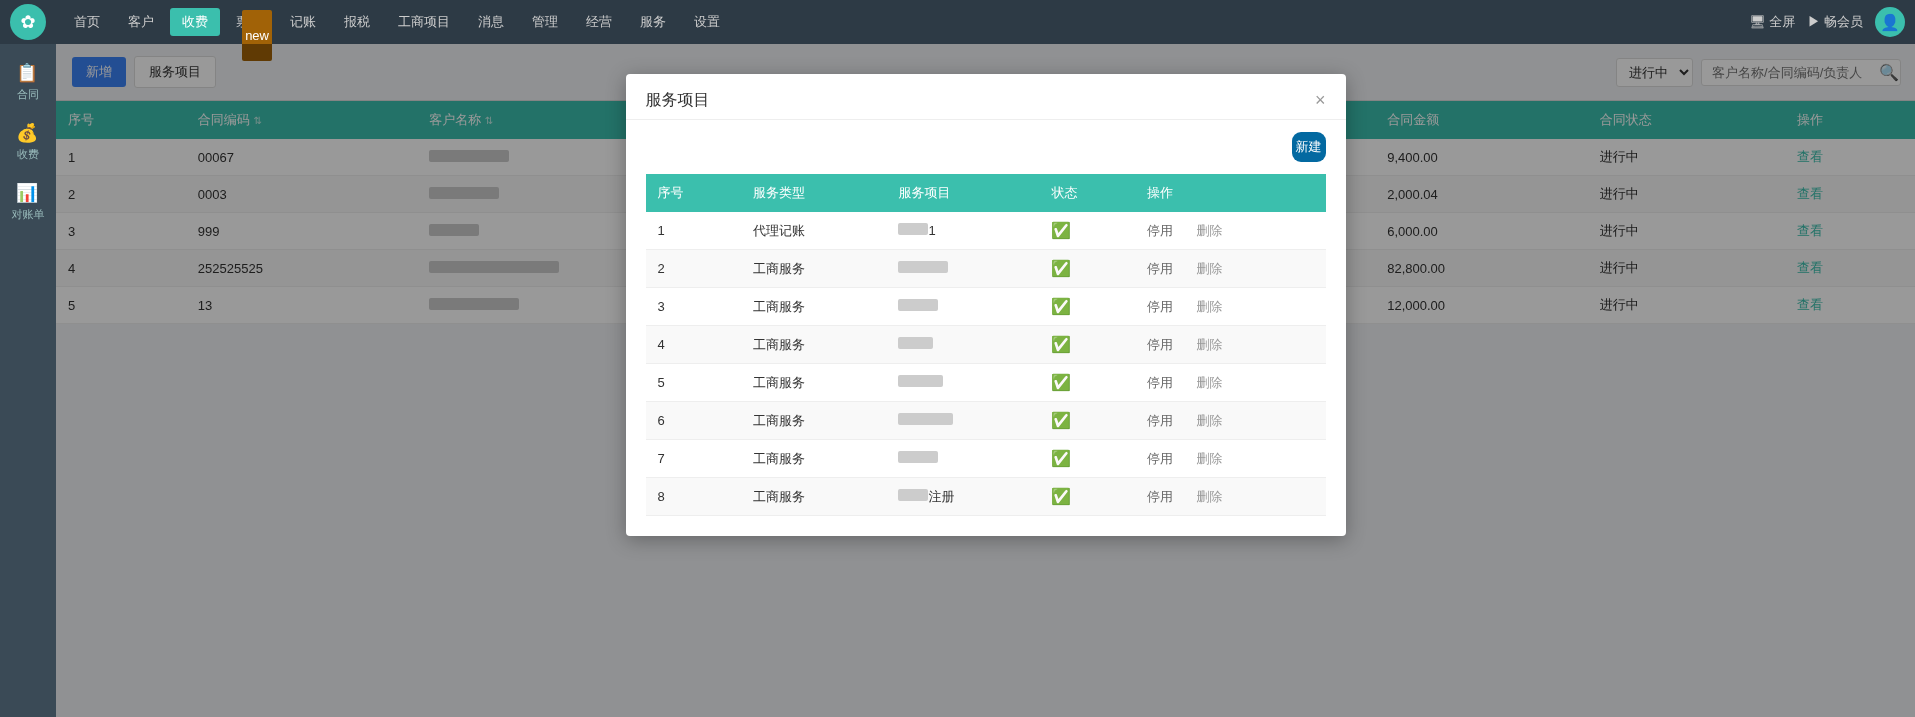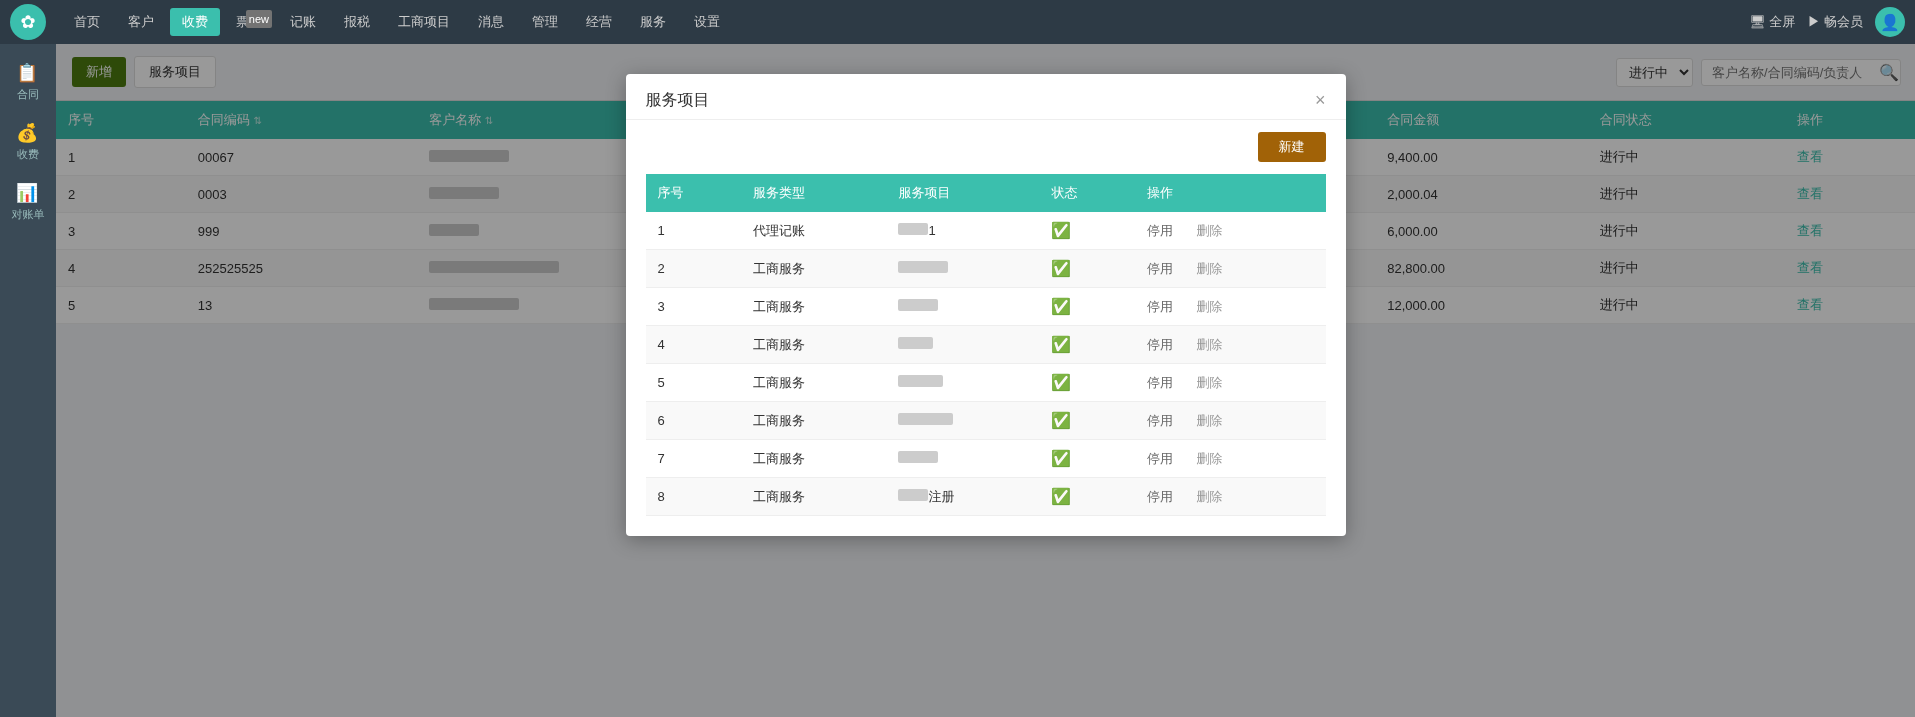--- a/index.html
+++ b/index.html
@@ -37,24 +37,24 @@
       border-radius: 3px;
       font-size: 13px;
       position: relative;
     }
     .top-nav .nav-item.active {
       background: #3bbfad;
       color: white;
       border-radius: 3px;
     }
     .top-nav .nav-item .badge {
-      background: #737373;
-      color: white;
-      font-size: 11px;
-      padding: 3px 3px;
+      background: #a16207;
+      color: white;
+      font-size: 13px;
+      padding: 18px 3px;
       border-radius: 2px;
       position: absolute;
       top: 2px;
       right: 2px;
     }
     .top-nav .right-side {
       display: flex;
       align-items: center;
       gap: 12px;
       color: #ccc;
@@ -121,21 +121,21 @@
     
     .toolbar {
       background: #f0f2f5;
       padding: 12px 16px;
       display: flex;
       align-items: center;
       gap: 8px;
       border-bottom: 1px solid #ddd;
     }
     .btn-new {
-      background: #4d7c0f;
+      background: #3b82f6;
       color: white;
       border: none;
       padding: 6px 14px;
       border-radius: 3px;
       cursor: pointer;
       font-size: 13px;
     }
     .btn-service-item {
       background: white;
       border: 1px solid #ddd;
@@ -262,25 +262,25 @@
       cursor: pointer;
       font-size: 18px;
       color: #999;
     }
     .modal-toolbar {
       display: flex;
       justify-content: flex-end;
       padding: 12px 20px;
     }
     .btn-create {
-      background: #a16207;
+      background: #0369a1;
       color: white;
       border: none;
-      padding: 6px 21px;
-      border-radius: 3px;
+      padding: 6px 4px;
+      border-radius: 9px;
       cursor: pointer;
       font-size: 13px;
     }
     .modal-body {
       flex: 1;
       overflow-y: auto;
       padding: 0 20px 20px;
     }
 
     

